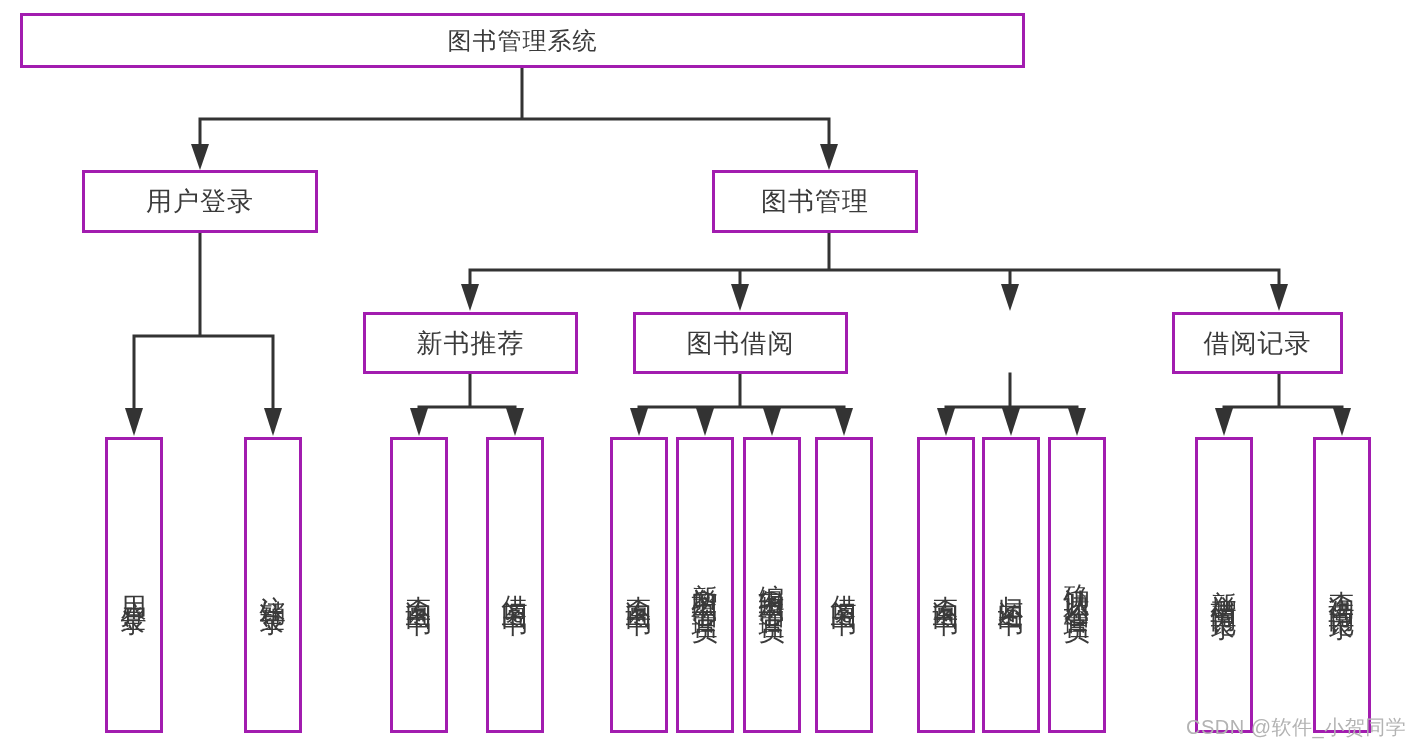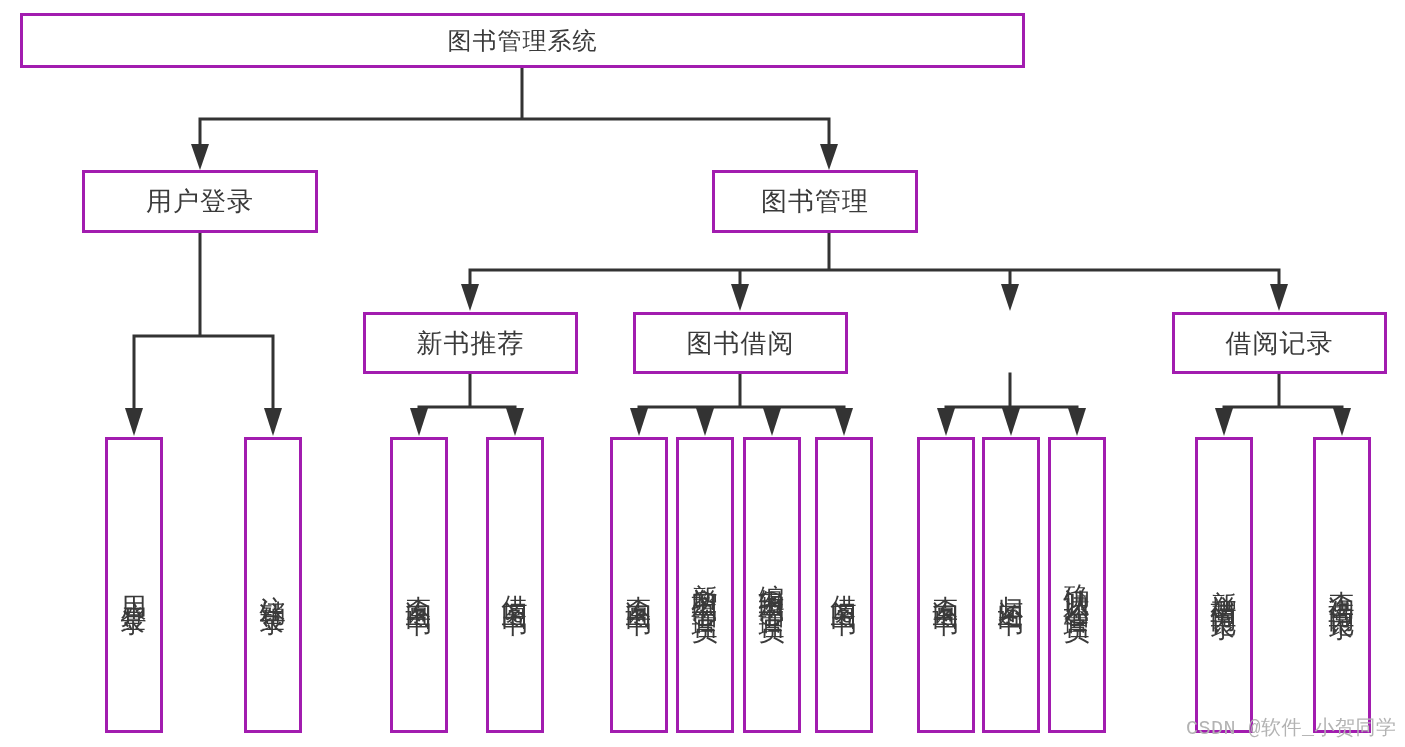--- a/index.html
+++ b/index.html
@@ -13,21 +13,21 @@
   }
   .h-node{font-size:26px;letter-spacing:1px;white-space:nowrap;}
   .root-node{font-size:24px;}
   .leaf{top:437px;width:58px;height:296px;}
   .v-node span{
     writing-mode:vertical-rl;text-orientation:mixed;
     font-size:26px;letter-spacing:5px;line-height:1;
   }
   .watermark{
     position:absolute;z-index:3;left:1186px;top:714px;
-    font-size:20px;color:#b3b3b3;letter-spacing:0.5px;white-space:nowrap;font-family:Liberation Mono, monospace;
+    font-size:20px;color:#b3b3b3;letter-spacing:0.5px;white-space:nowrap;
   }
 </style>
 </head>
 <body>
 
 <div id="stage">
 
   <svg id="wires" width="1405" height="747" viewBox="0 0 1405 747">
     <g stroke="#333333" stroke-width="3" fill="none" stroke-linecap="square">
       <path d="M522 68 V119 M200 119 H829 M200 119 V146 M829 119 V146"></path>
@@ -61,21 +61,21 @@
     </g>
   </svg>
 
   <div class="node h-node root-node" style="left:20px;top:13px;width:1005px;height:55px;">图书管理系统</div>
 
   <div class="node h-node" style="left:82px;top:170px;width:236px;height:63px;">用户登录</div>
   <div class="node h-node" style="left:712px;top:170px;width:206px;height:63px;">图书管理</div>
 
   <div class="node h-node" style="left:363px;top:312px;width:215px;height:62px;">新书推荐</div>
   <div class="node h-node" style="left:633px;top:312px;width:215px;height:62px;">图书借阅</div>
-  <div class="node h-node" style="left:1172px;top:312px;width:215px;height:62px;">借阅记录</div>
+  <div class="node h-node" style="left:1172px;top:312px;width:171px;height:62px;">借阅记录</div>
 
   <div class="node v-node leaf" style="left:105px;">
     <span>用户登录</span>
   </div>
   <div class="node v-node leaf" style="left:244px;">
     <span>注销登录</span>
   </div>
 
   <div class="node v-node leaf" style="left:390px;">
     <span>查询图书</span>

